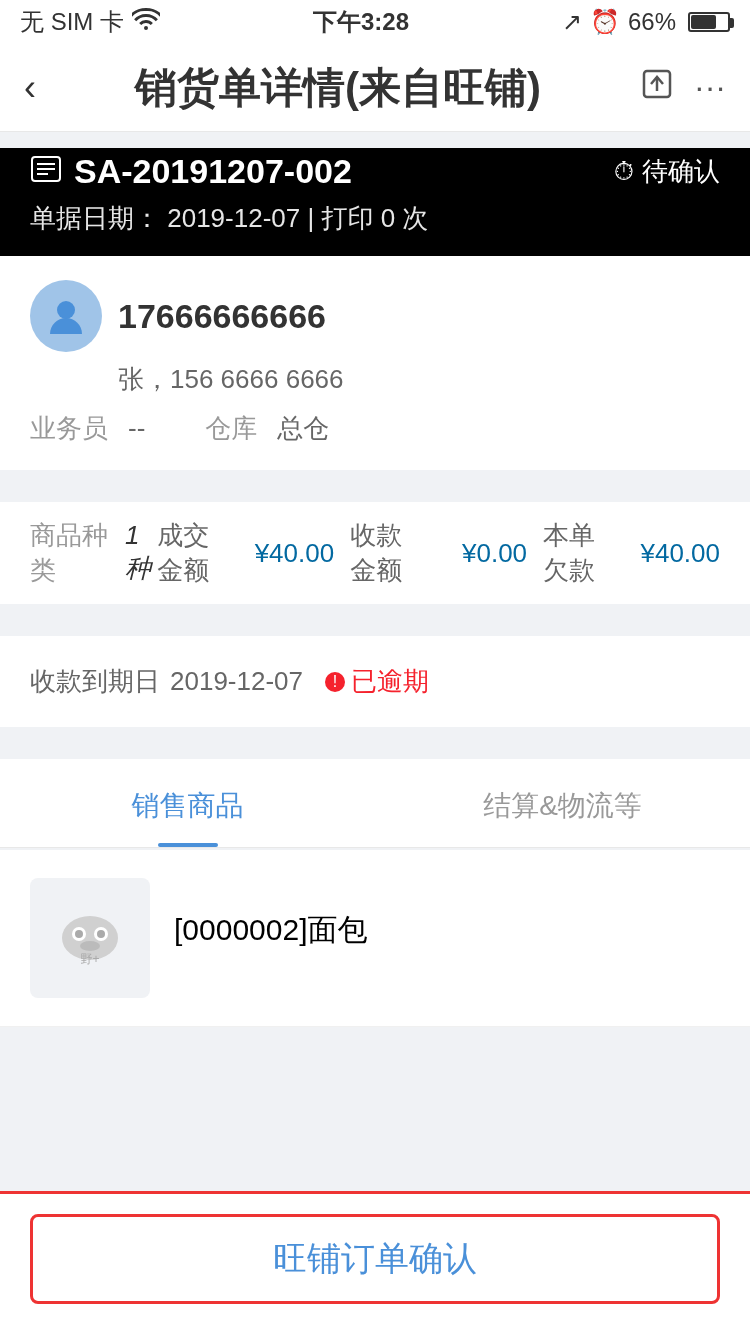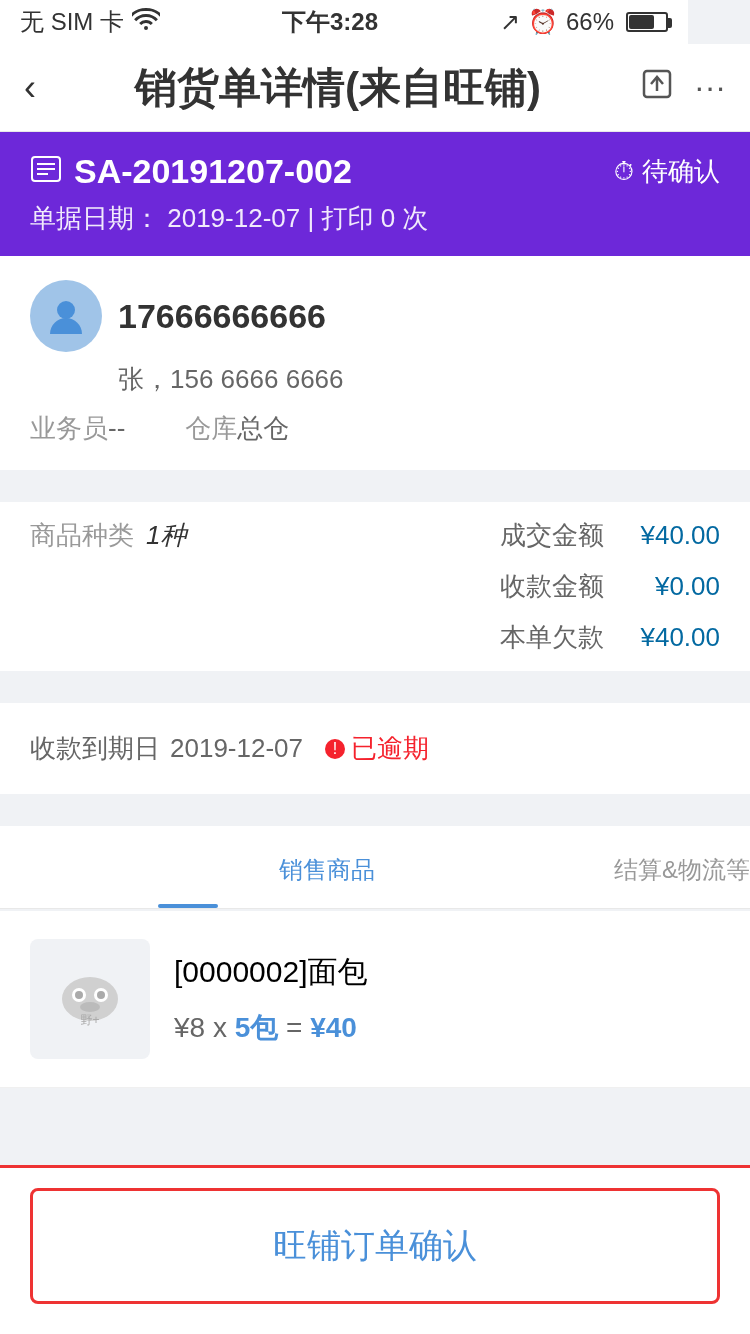--- a/index.html
+++ b/index.html
@@ -7,21 +7,21 @@
     body {
       width: 750px;
       min-height: 1334px;
       font-family: -apple-system, "PingFang SC", "Helvetica Neue", sans-serif;
       background: #f0f2f5;
       font-size: 28px;
       color: #333;
     }
     
     .status-bar {
-      width: 688px;
+      width: 750px;
       height: 44px;
       background: #fff;
       display: flex;
       align-items: center;
       justify-content: space-between;
       padding: 0 20px;
       font-size: 26px;
       font-weight: 500;
     }
     .status-bar-left {
@@ -93,23 +93,24 @@
       display: flex;
       align-items: center;
       gap: 20px;
     }
     .nav-icon {
       font-size: 32px;
       color: #555;
     }
     
     .order-header {
-      background: #6d28d9;
-      padding: 20px 30px 20px 30px;
+      background: #000000;
+      padding: 4px 30px 20px 30px;
       color: #fff;
+      margin-top: 16px;
     }
     .order-header-top {
       display: flex;
       align-items: center;
       justify-content: space-between;
     }
     .order-id {
       font-size: 34px;
       font-weight: 700;
       color: #fff;
@@ -165,21 +166,21 @@
     .customer-meta {
       display: flex;
       align-items: center;
       font-size: 26px;
       color: #666;
       margin-top: 8px;
     }
     .customer-meta-item {
       display: flex;
       align-items: center;
-      gap: 0;
+      gap: 20px;
     }
     .customer-meta-item + .customer-meta-item {
       margin-left: 60px;
     }
     .meta-label {
       color: #999;
     }
     
     .summary-section {
       background: #fff;
@@ -201,21 +202,21 @@
       color: #999;
       margin-right: 12px;
     }
     .summary-value {
       font-size: 26px;
       color: #333;
       font-style: italic;
     }
     .summary-right {
       display: flex;
-      flex-direction: column;
+      flex-direction: row;
       gap: 16px;
       font-size: 26px;
     }
     .summary-right-row {
       display: flex;
       gap: 16px;
       align-items: center;
     }
     .summary-right-label {
       color: #666;
@@ -256,23 +257,23 @@
     }
     
     .tabs-section {
       background: #fff;
       margin-top: 16px;
       border-bottom: 1px solid #e8e8e8;
       display: flex;
     }
     .tab-item {
       flex: 1;
-      text-align: right;
+      text-align: center;
       padding: 28px 0 22px;
-      font-size: 24px;
+      font-size: 28px;
       color: #999;
       cursor: pointer;
       position: relative;
     }
     .tab-item.active {
       color: #4a90d9;
     }
     .tab-item.active::after {
       content: '';
       position: absolute;
@@ -341,21 +342,21 @@
       position: fixed;
       bottom: 0;
       left: 0;
       width: 750px;
       background: #fff;
       padding: 20px 30px 30px;
       border-top: 3px solid #e33;
     }
     .confirm-button {
       width: 100%;
-      height: 116px;
+      height: 90px;
       background: #fff;
       border: 3px solid #e33;
       border-radius: 8px;
       font-size: 34px;
       color: #4a90d9;
       font-weight: 500;
       cursor: pointer;
       display: flex;
       align-items: center;
       justify-content: center;
@@ -506,23 +507,20 @@
           <circle cx="46" cy="28" r="7" fill="#fff"></circle>
           <circle cx="24" cy="28" r="4" fill="#aaa"></circle>
           <circle cx="46" cy="28" r="4" fill="#aaa"></circle>
           <ellipse cx="35" cy="40" rx="10" ry="5" fill="#bbb"></ellipse>
           <text x="35" y="57" font-size="12" text-anchor="middle" fill="#aaa">野+</text>
         </svg>
       </div>
     </div>
     <div class="product-info">
       <div class="product-name">[0000002]面包</div>
-      <div class="product-price-line">
-        <span>¥8 x </span><span class="price-highlight">5包</span><span> = </span><span class="price-highlight">¥40</span>
-      </div>
     </div>
   </div>
 </div>
 
 <div class="footer-area" style="min-height: 200px;"></div>
 
 <div class="confirm-button-container">
   <button class="confirm-button">旺铺订单确认</button>
 </div>
 

